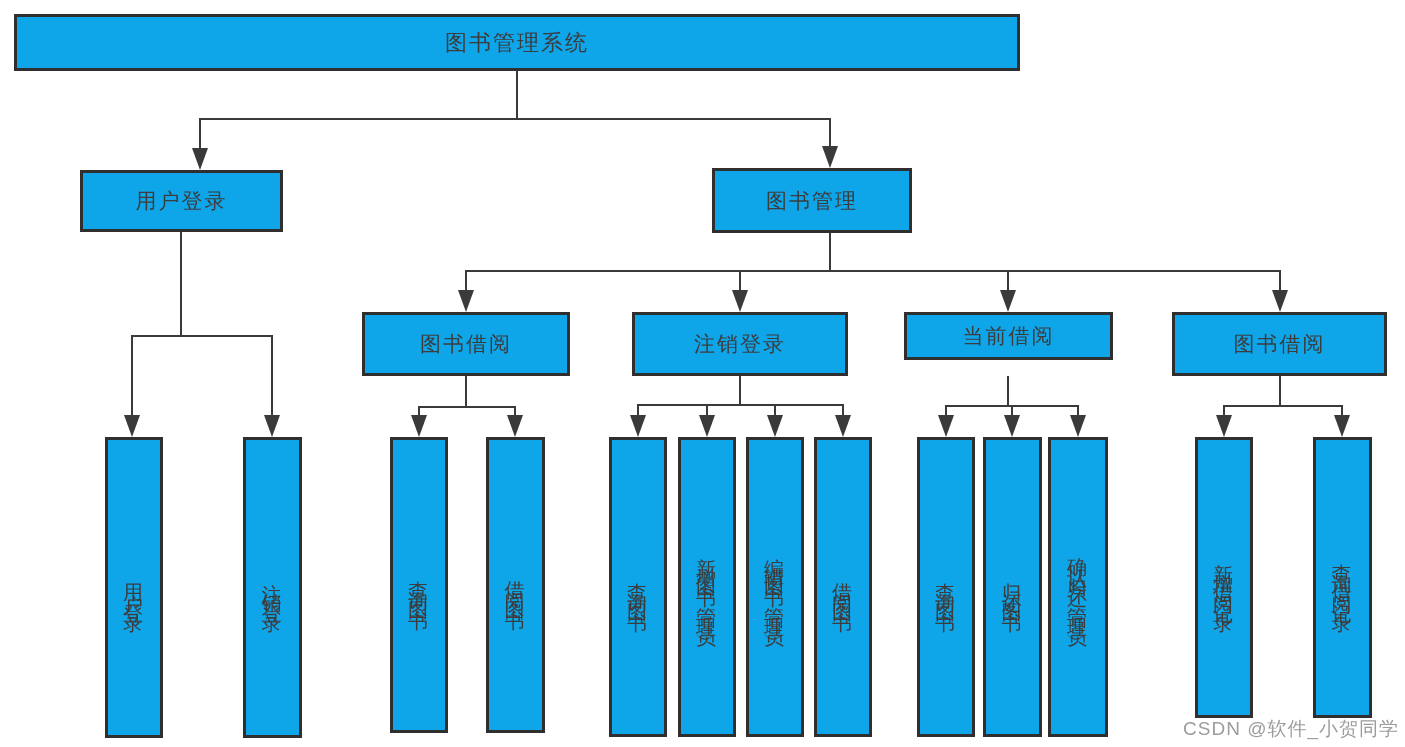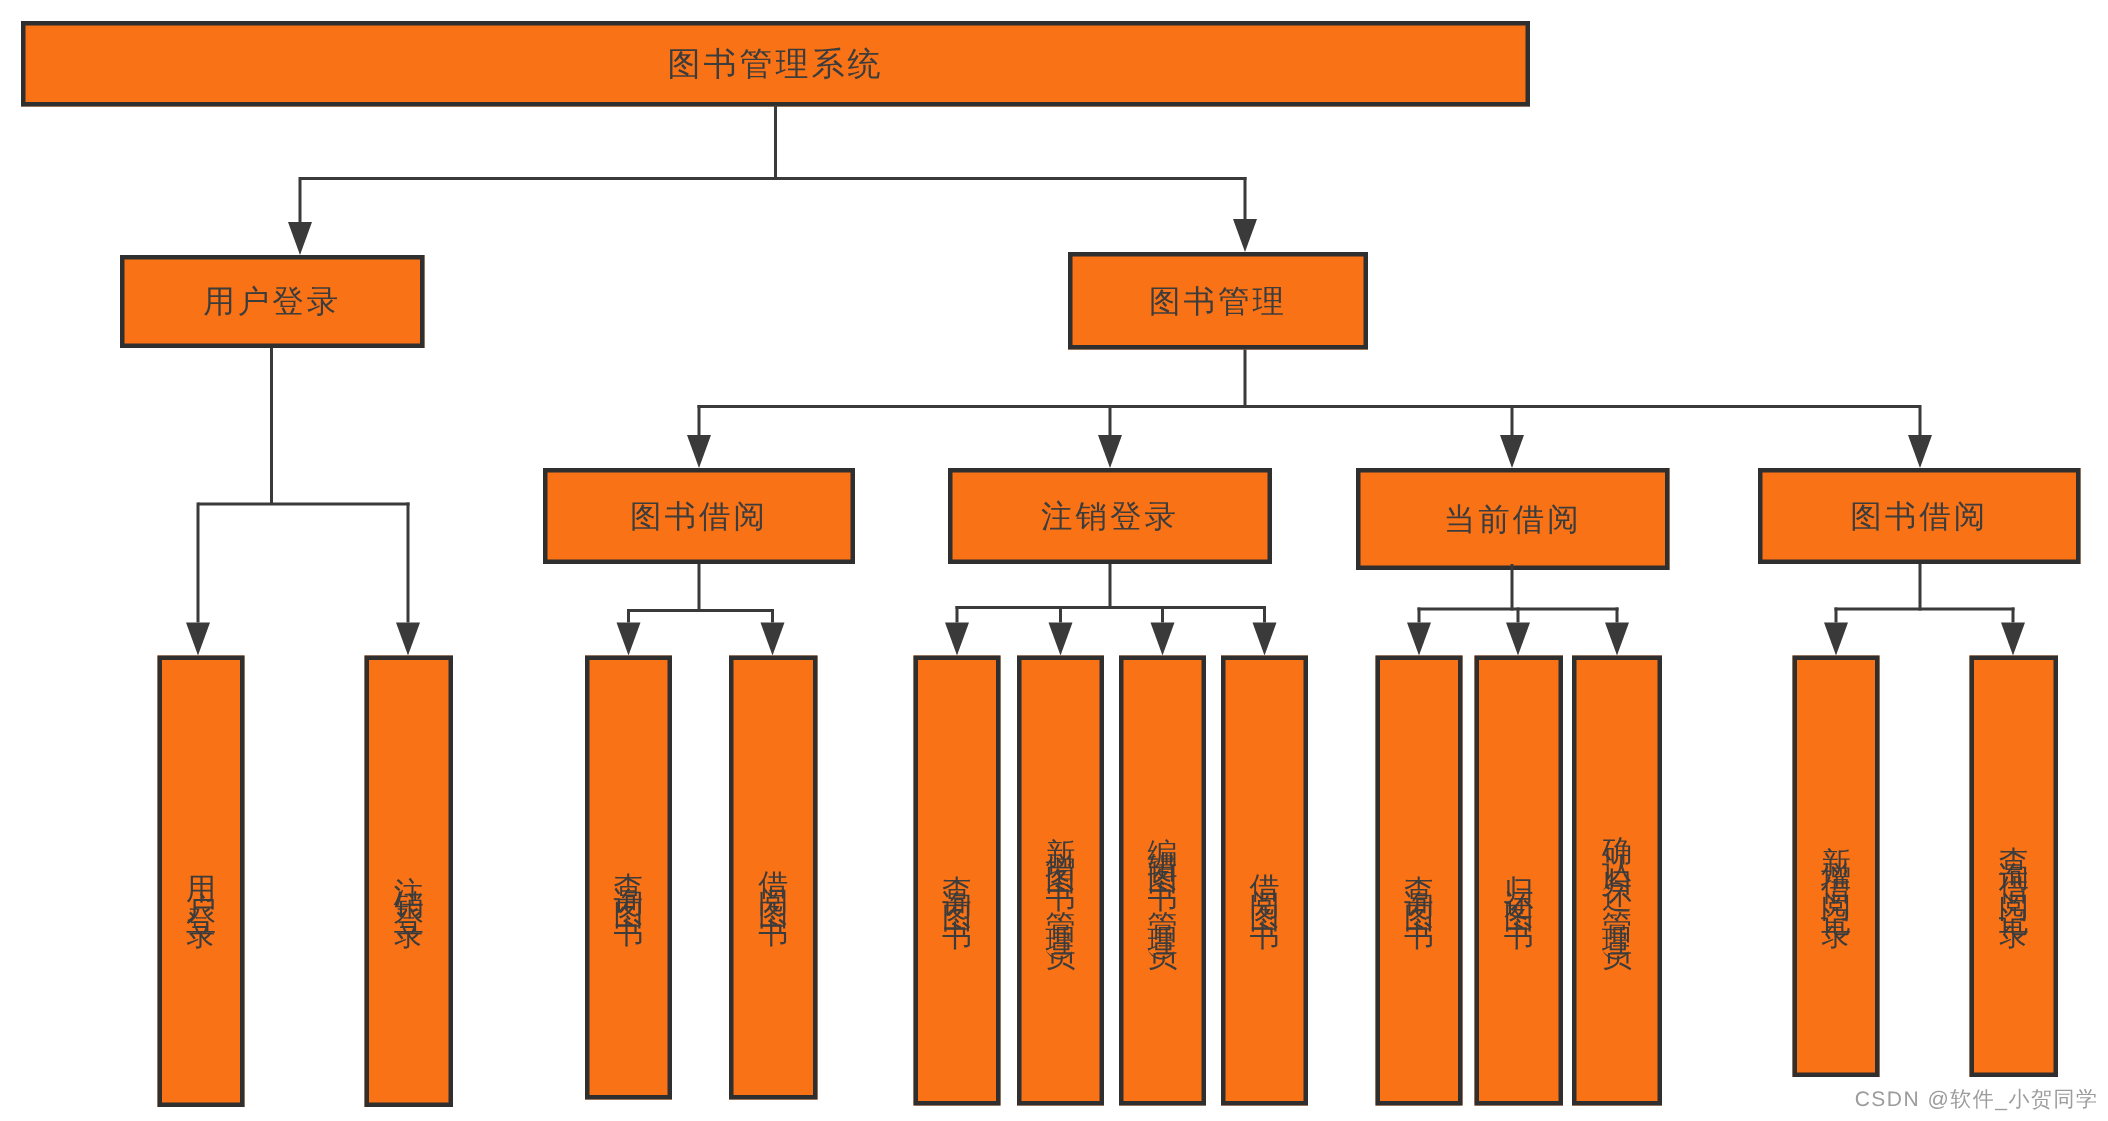--- a/index.html
+++ b/index.html
@@ -1,37 +1,37 @@
 <!DOCTYPE html>
 <html><head>
 <meta charset="utf-8">
 <style>
   html,body{margin:0;padding:0;background:#ffffff;}
   .canvas{
     position:relative;width:1405px;height:747px;background:#ffffff;overflow:hidden;
     font-family:"Liberation Sans","DejaVu Sans",sans-serif;color:#3c3c3c;
   }
   .box{
-    position:absolute;box-sizing:border-box;background:#f97316;
+    position:absolute;box-sizing:border-box;background:#0ea5e9;
     border:3px solid #2f2f2f;display:flex;align-items:center;justify-content:center;
     white-space:nowrap;
   }
   .box.h{font-size:21px;letter-spacing:2px;}
   .box.root{font-size:22px;letter-spacing:2px;}
   .box.v{writing-mode:vertical-rl;text-orientation:mixed;font-size:20px;letter-spacing:10px;}
   .hline{position:absolute;height:2px;background:#3a3a3a;}
   .vline{position:absolute;width:2px;background:#3a3a3a;}
   .arrow{position:absolute;width:2px;background:#3a3a3a;}
   .arrow::after{
     content:"";position:absolute;left:-7px;bottom:-22px;width:0;height:0;
     border-left:8px solid transparent;border-right:8px solid transparent;
     border-top:22px solid #3a3a3a;
   }
   .watermark{
-    position:absolute;right:6px;bottom:5px;font-size:14px;letter-spacing:1px;
+    position:absolute;right:6px;bottom:5px;font-size:19px;letter-spacing:1px;
     color:#9c9c9c;
   }
 </style>
 </head>
 <body>
 
 <div class="canvas">
 
   <div class="box h root" style="left:14px;top:14px;width:1006px;height:57px">图书管理系统</div>
 
@@ -52,21 +52,21 @@
 
   <div class="vline" style="left:829px;top:233px;height:39px"></div>
   <div class="hline" style="left:465px;top:270px;width:815px"></div>
   <div class="arrow" style="left:465px;top:270px;height:20px"></div>
   <div class="arrow" style="left:739px;top:270px;height:20px"></div>
   <div class="arrow" style="left:1007px;top:270px;height:20px"></div>
   <div class="arrow" style="left:1279px;top:270px;height:20px"></div>
 
   <div class="box h" style="left:362px;top:312px;width:208px;height:64px">图书借阅</div>
   <div class="box h" style="left:632px;top:312px;width:216px;height:64px">注销登录</div>
-  <div class="box h" style="left:904px;top:312px;width:209px;height:68px">当前借阅</div>
+  <div class="box h" style="left:904px;top:312px;width:209px;height:48px">当前借阅</div>
   <div class="box h" style="left:1172px;top:312px;width:215px;height:64px">图书借阅</div>
 
   <div class="vline" style="left:465px;top:376px;height:32px"></div>
   <div class="hline" style="left:418px;top:406px;width:98px"></div>
   <div class="arrow" style="left:418px;top:406px;height:9px"></div>
   <div class="arrow" style="left:514px;top:406px;height:9px"></div>
   <div class="box v" style="left:390px;top:437px;width:58px;height:296px">查询图书</div>
   <div class="box v" style="left:486px;top:437px;width:59px;height:296px">借阅图书</div>
 
   <div class="vline" style="left:739px;top:376px;height:30px"></div>

